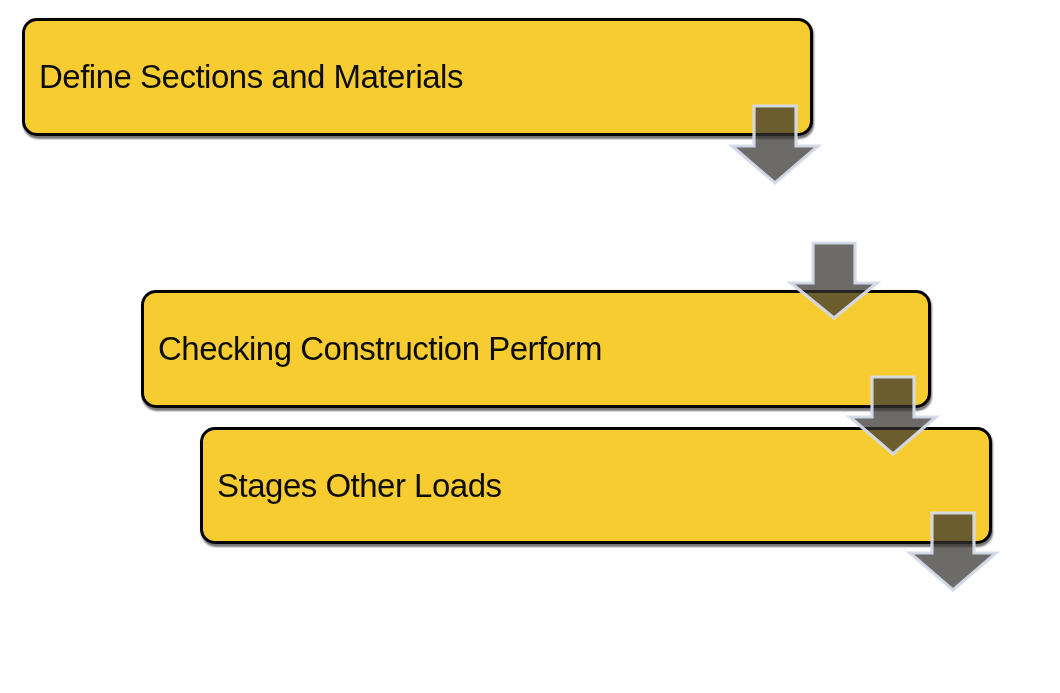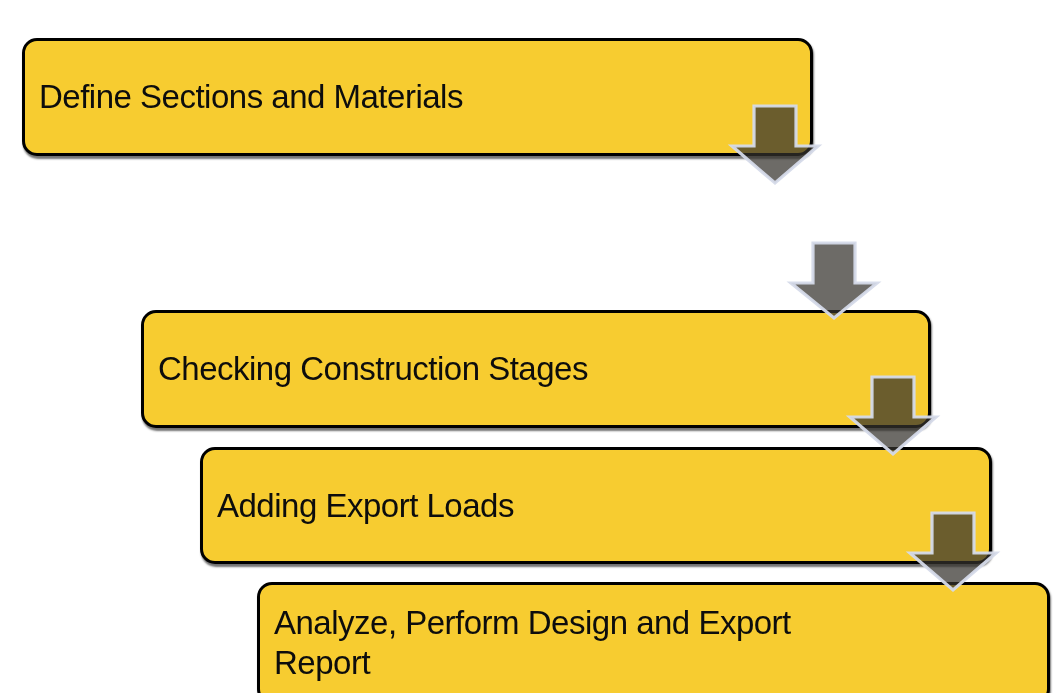--- a/index.html
+++ b/index.html
@@ -19,21 +19,20 @@
     position: absolute;
     box-sizing: border-box;
     background: var(--box_fill, #F7CC30);
     border: 3.5px solid var(--box_border, #000000);
     border-radius: 15px;
     box-shadow: 1px 2.5px 2px rgba(0,0,0,0.55);
     display: flex;
     align-items: center;
     padding-left: 14px;
     padding-right: 10px;
-    margin-top: 20px;
   }
   .step .label {
     color: var(--text, #0d0d0d);
     font-size: 33px;
     letter-spacing: -0.5px;
     line-height: 1.2;
     max-width: 620px;
   }
   .s1 { left: 22px;  top: 18px;  width: 791px; height: 118px; }
   .s2 { left: 82px;  top: 154px; width: 789px; height: 118px; }
@@ -58,30 +57,27 @@
 <body>
 
 <div class="canvas">
 
   <div class="step s1">
     <span class="label">Define Sections and Materials</span>
   </div>
 
 
   <div class="step s3">
-    <span class="label">Checking Construction Stages</span>
+    <span class="label">Checking Construction Perform</span>
   </div>
 
   <div class="step s4">
-    <span class="label">Adding Export Loads</span>
+    <span class="label">Stages Other Loads</span>
   </div>
 
-  <div class="step s5">
-    <span class="label">Analyze, Perform Design and Export Report</span>
-  </div>
 
   <svg class="arrow-layer" viewBox="0 0 1060 693" xmlns="http://www.w3.org/2000/svg">
 
     <polygon points="754,106 796,106 796,146 818,146 775,183 732,146 754,146"></polygon>
 
     <polygon points="813,243 855,243 855,283 877,283 834,318 791,283 813,283"></polygon>
 
     <polygon points="872,377 914,377 914,417 936,417 893,454 850,417 872,417"></polygon>
 
     <polygon points="932,513 974,513 974,553 996,553 953,590 910,553 932,553"></polygon>

